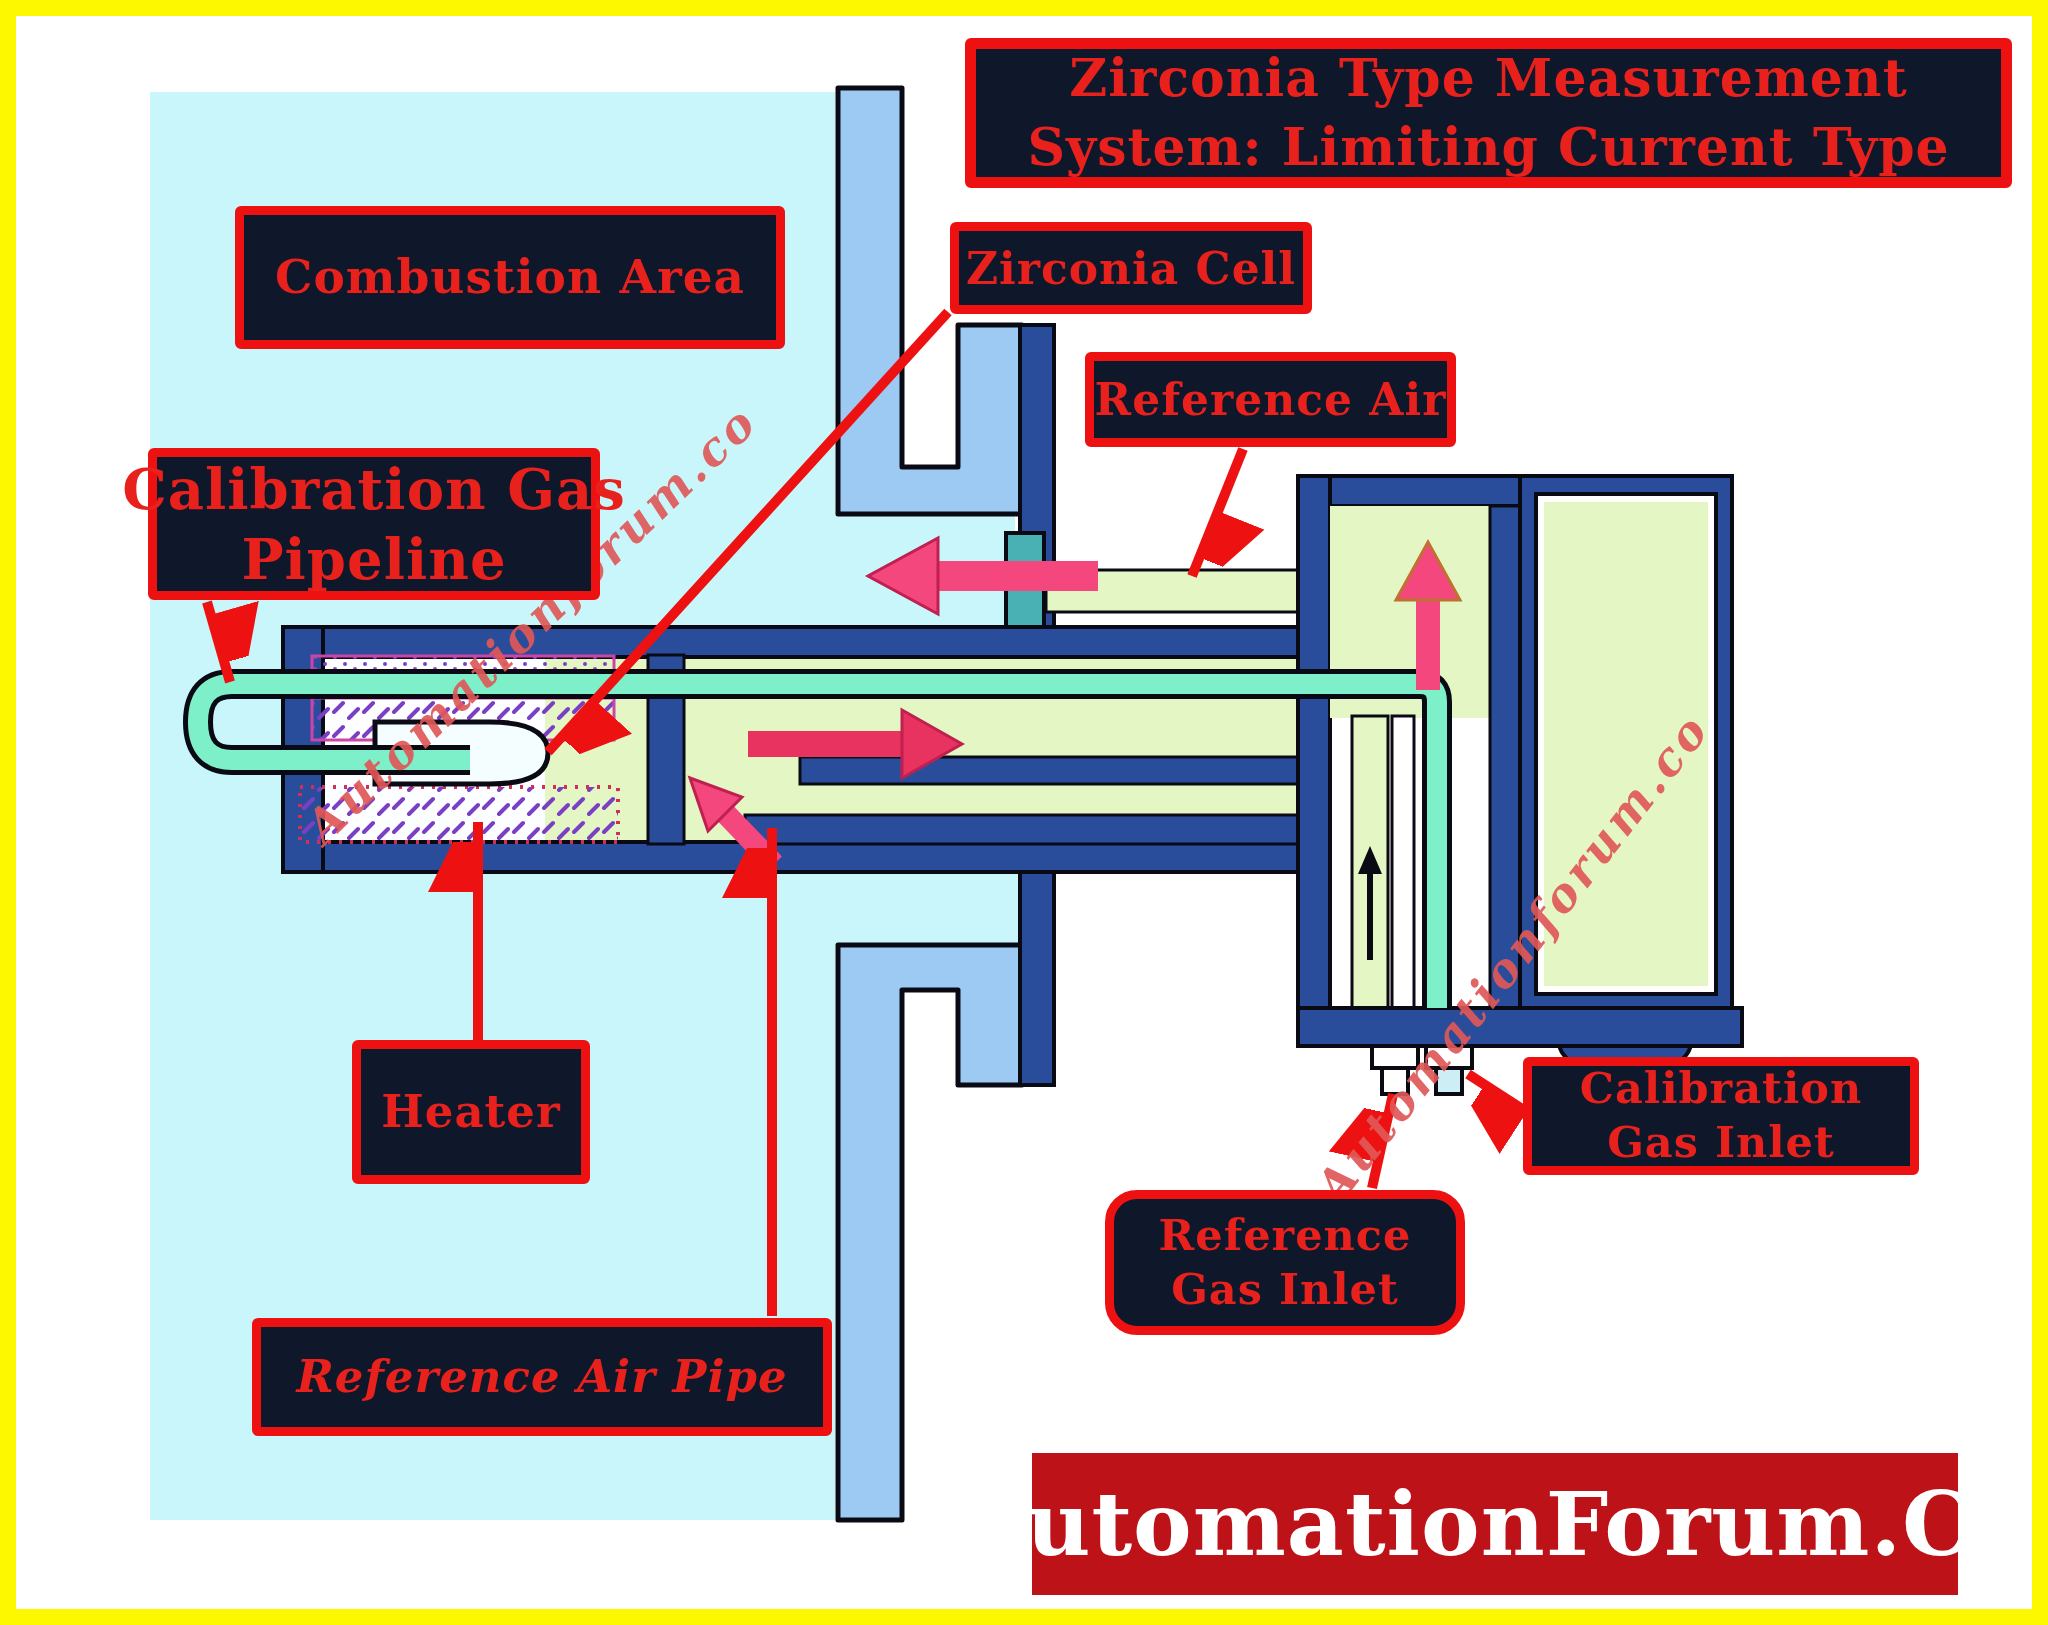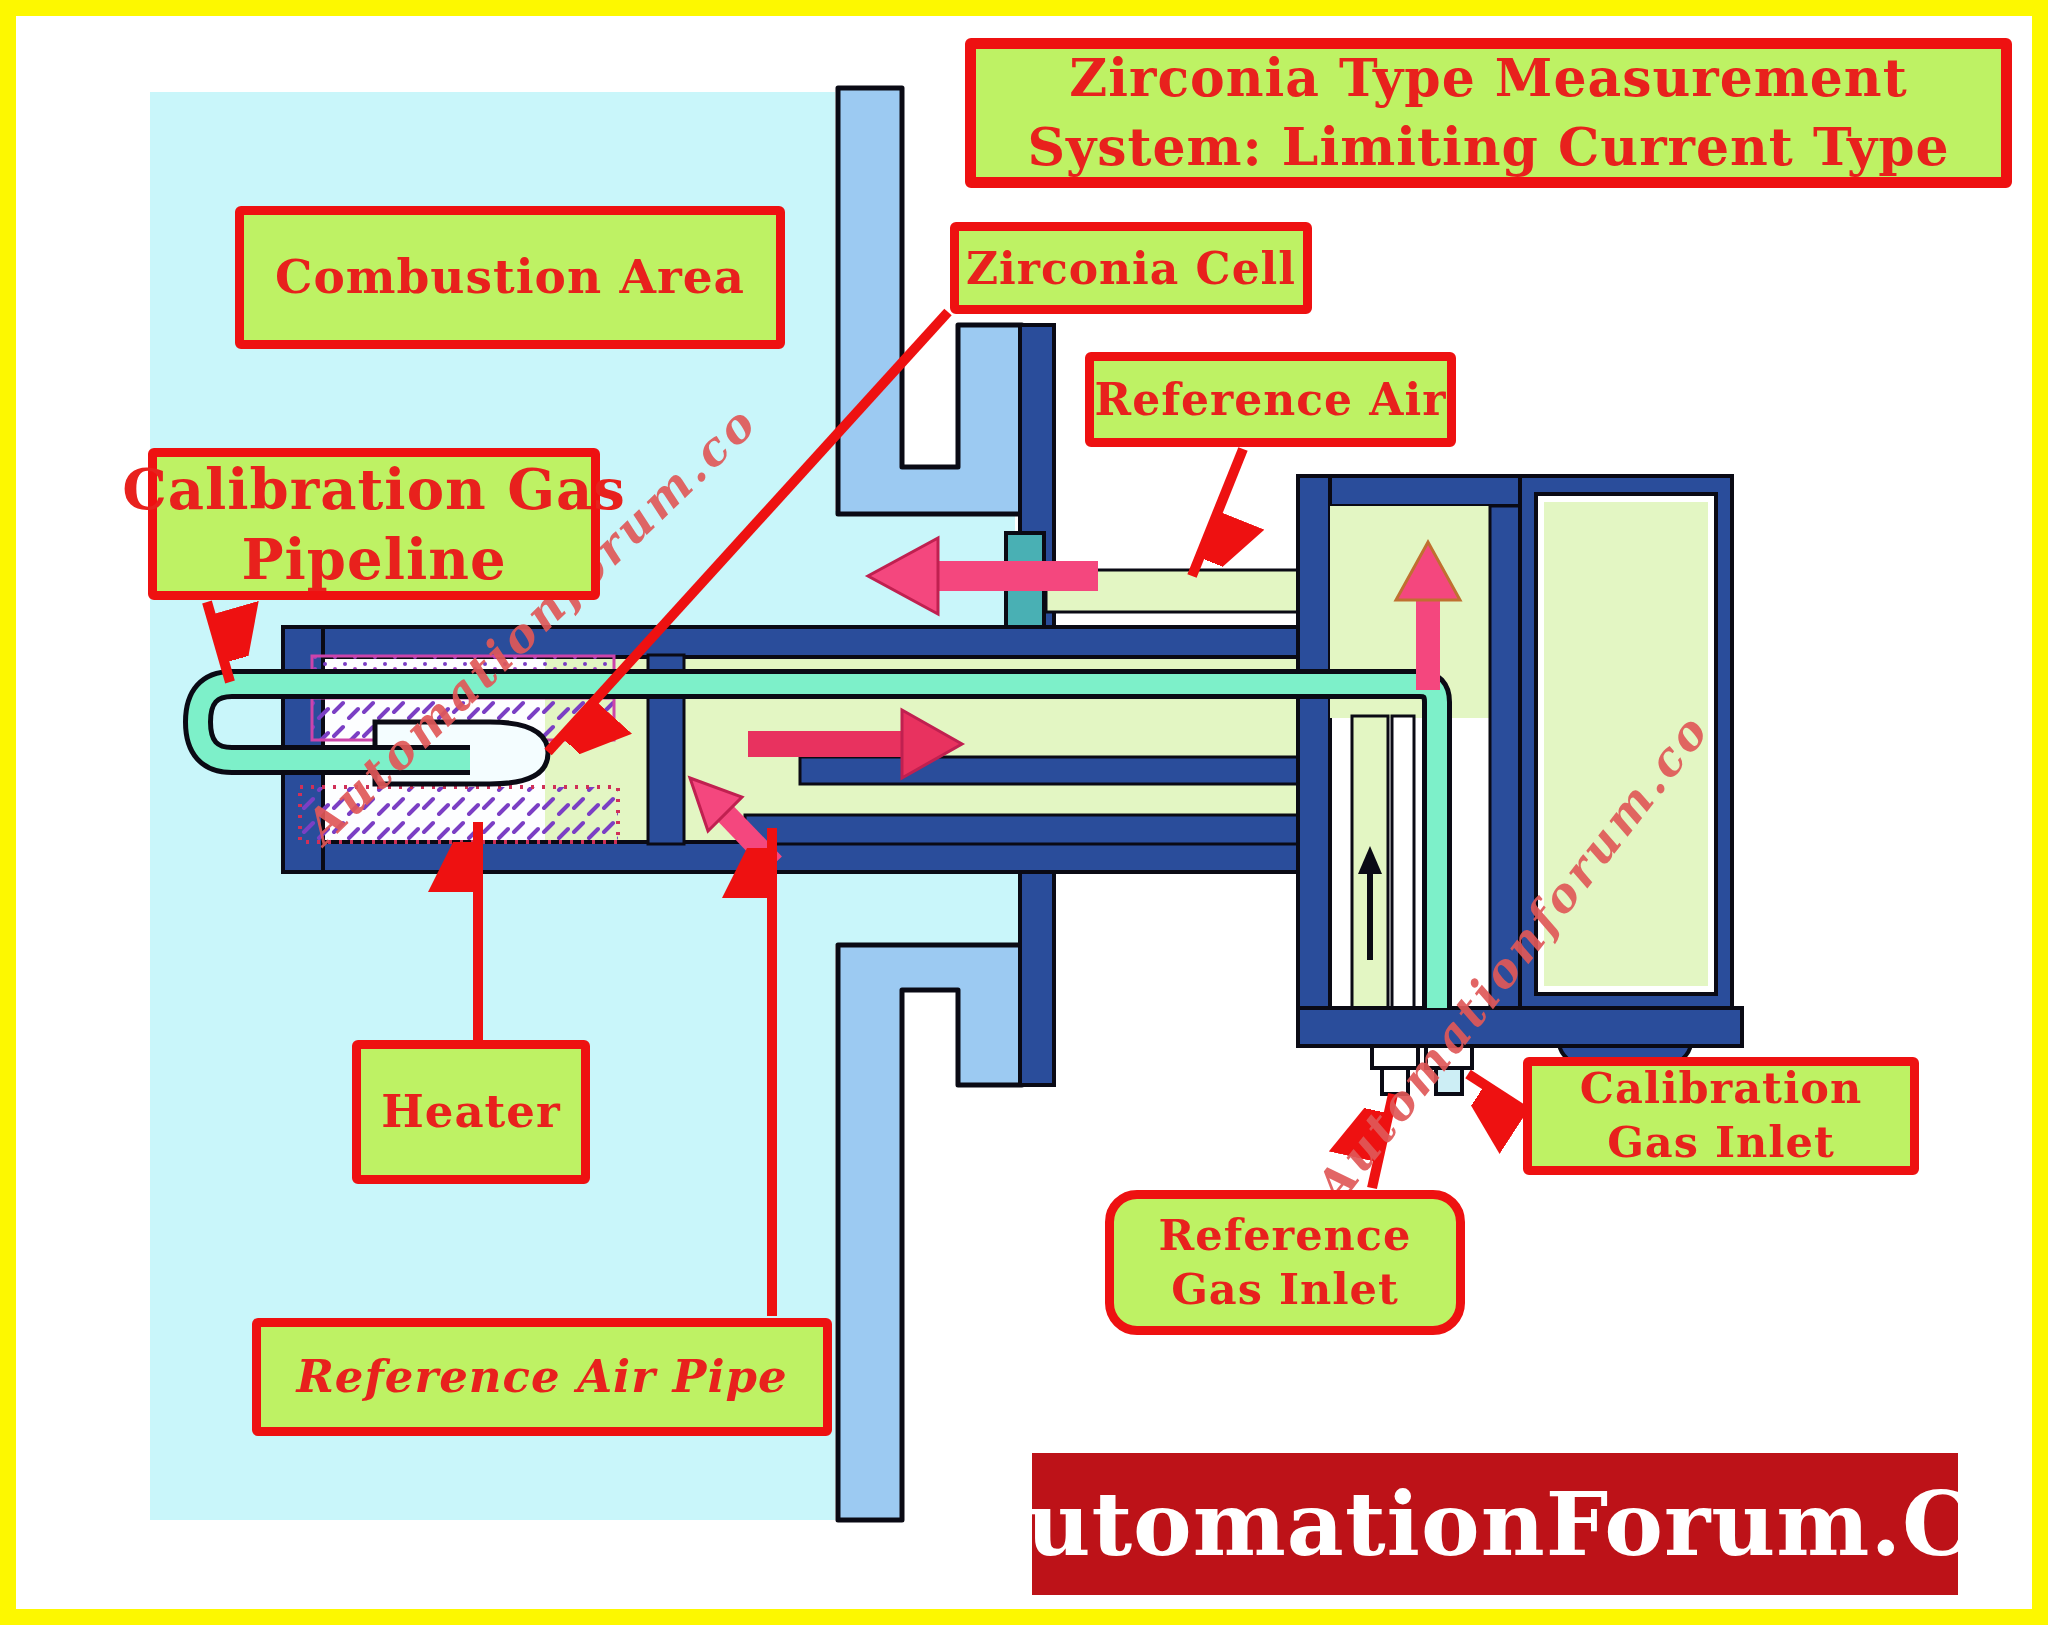--- a/index.html
+++ b/index.html
@@ -3,21 +3,21 @@
 <meta charset="utf-8">
 <style>
   html,body{margin:0;padding:0;background:#888;}
   .canvas{
     position:relative;width:2048px;height:1625px;background:#ffffff;
     font-family:"DejaVu Serif","Liberation Serif",serif;overflow:hidden;
   }
   .frame{position:absolute;inset:0;border:16px solid #fdf800;z-index:60;pointer-events:none;}
   svg.diagram{position:absolute;left:0;top:0;z-index:1;}
   .tag{
-    position:absolute;z-index:30;background:#bef264;border:9px solid #ee1111;
+    position:absolute;z-index:30;background:#0f172a;border:9px solid #ee1111;
     border-radius:6px;color:#e8211d;font-weight:bold;text-align:center;
     display:flex;flex-direction:column;justify-content:center;align-items:center;
     line-height:1.25;box-sizing:border-box;letter-spacing:1px;
   }
   .tag span{display:block;white-space:nowrap;}
   .title-tag{font-size:52px;line-height:1.32;}
   .wm{
     position:absolute;z-index:12;color:rgba(224,88,88,0.92);font-size:46px;
     font-style:italic;font-weight:bold;letter-spacing:4px;transform-origin:0 0;
     white-space:nowrap;pointer-events:none;

